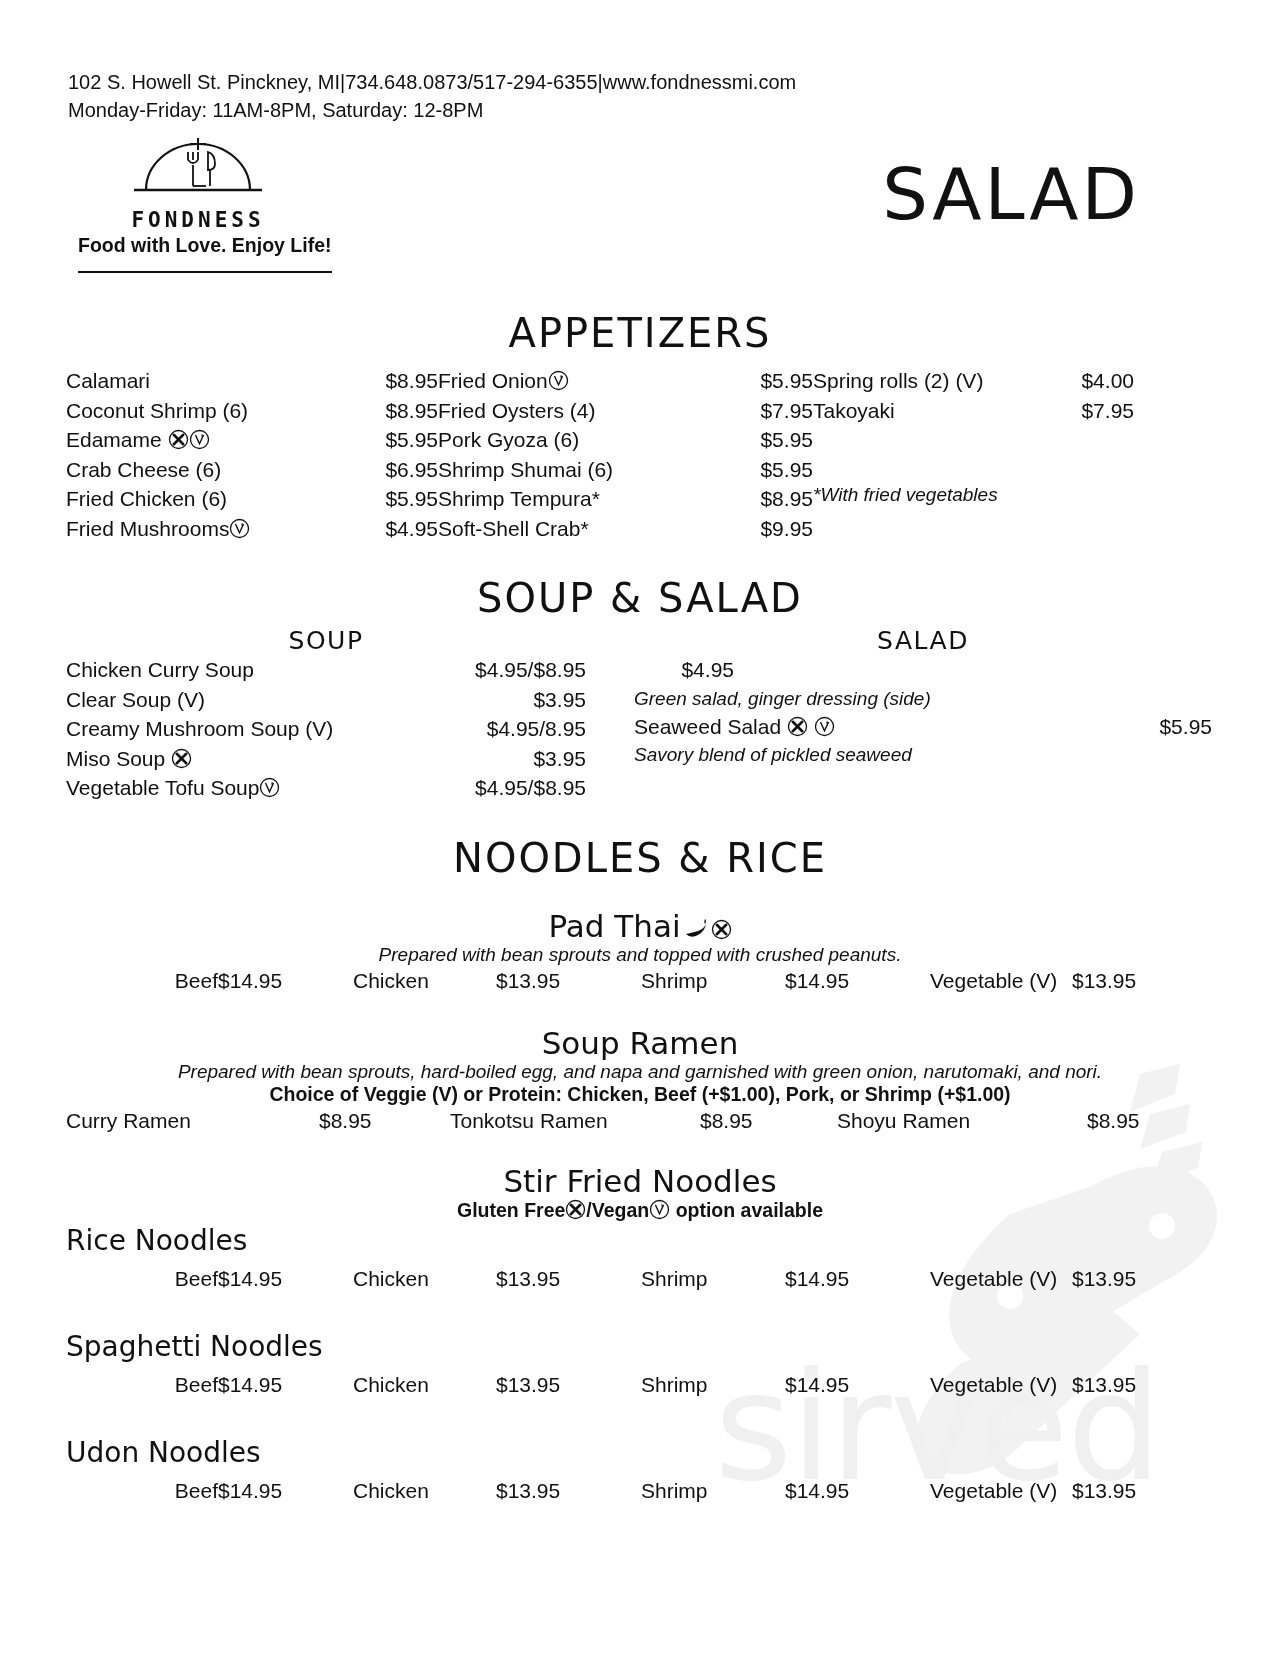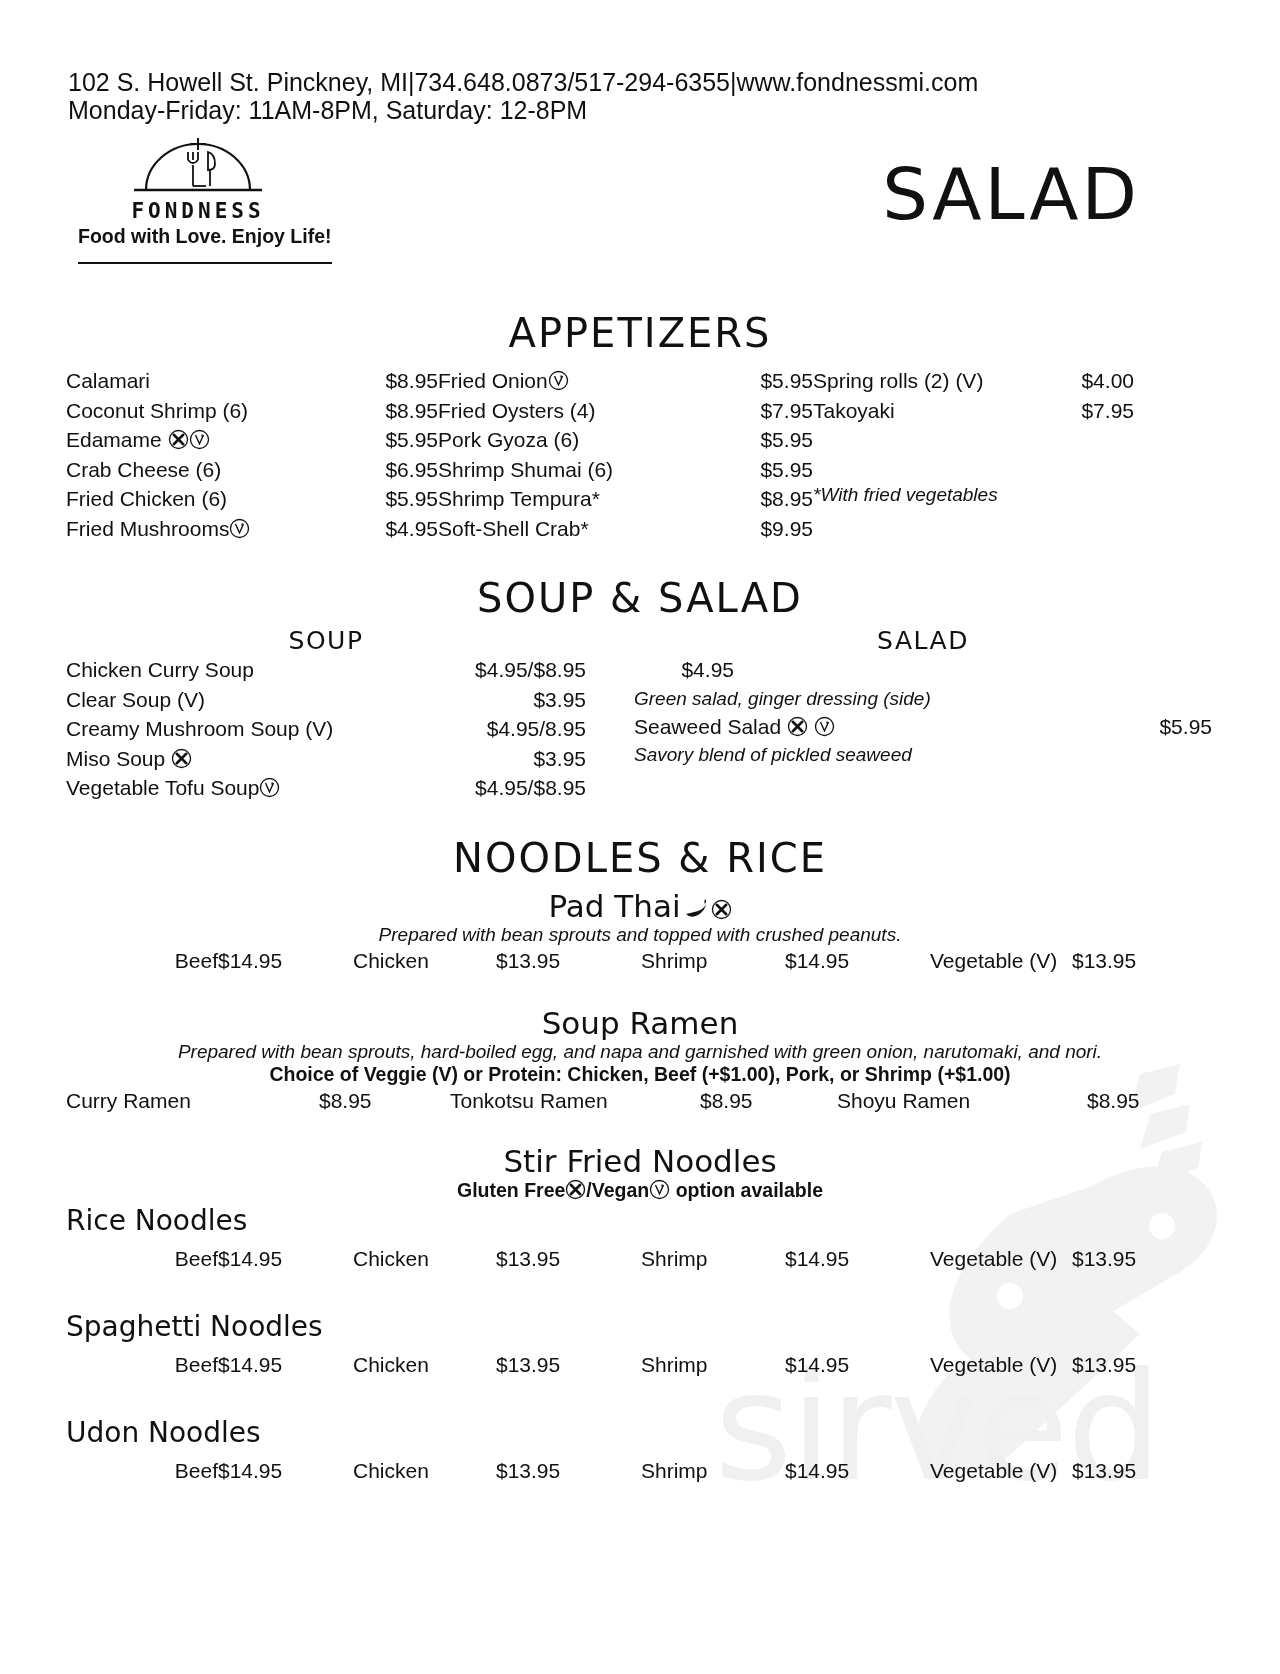--- a/index.html
+++ b/index.html
@@ -40,38 +40,38 @@
     user-select: none;
   }
 
   #page { position: relative; z-index: 2; padding: 0; }
 
   
   .hdr-lines {
     position: absolute;
     left: 68px;
     top: 68px;
-    font-size: 25px;
+    font-size: 20px;
     line-height: 28px;
     white-space: nowrap;
   }
   .logo-block {
     position: absolute;
     left: 78px;
     top: 136px;
     width: 240px;
     text-align: center;
   }
   .logo-mark { width: 100%; height: 62px; display: block; }
   .logo-word {
     font-family: "DejaVu Sans Mono", monospace;
     font-weight: bold;
     font-size: 21px;
     letter-spacing: 4px;
-    margin-top: 1px;
+    margin-top: 10px;
   }
   .logo-tag {
     font-size: 19.5px;
     font-weight: bold;
     border-bottom: 2.2px solid #111;
     display: inline-block;
     padding-bottom: 14px;
     margin-top: 2px;
     white-space: nowrap;
   }
@@ -168,21 +168,21 @@
   .ss-right { width: 578px; margin-left: 48px; }
   .ss-left .pr  { width: 150px; }
   .ss-right .pr { width: 100px; }
   .ss-desc {
     font-style: italic;
     font-size: 19px;
     line-height: 27px;
   }
 
   
-  .nd-block { position: absolute; left: 66px; right: 66px; }
+  .nd-block { position: absolute; left: 66px; right: 66px; margin-top: 20px; }
   .four-row {
     display: flex;
     font-size: 21px;
     line-height: 30px;
     white-space: nowrap;
   }
   .four-row .c-nm { width: 152px; text-align: right; }
   .four-row .c-pr { width: 135px; }
   .four-row .c-nm2 { width: 143px; }
   .four-row .c-pr2 { width: 145px; }

